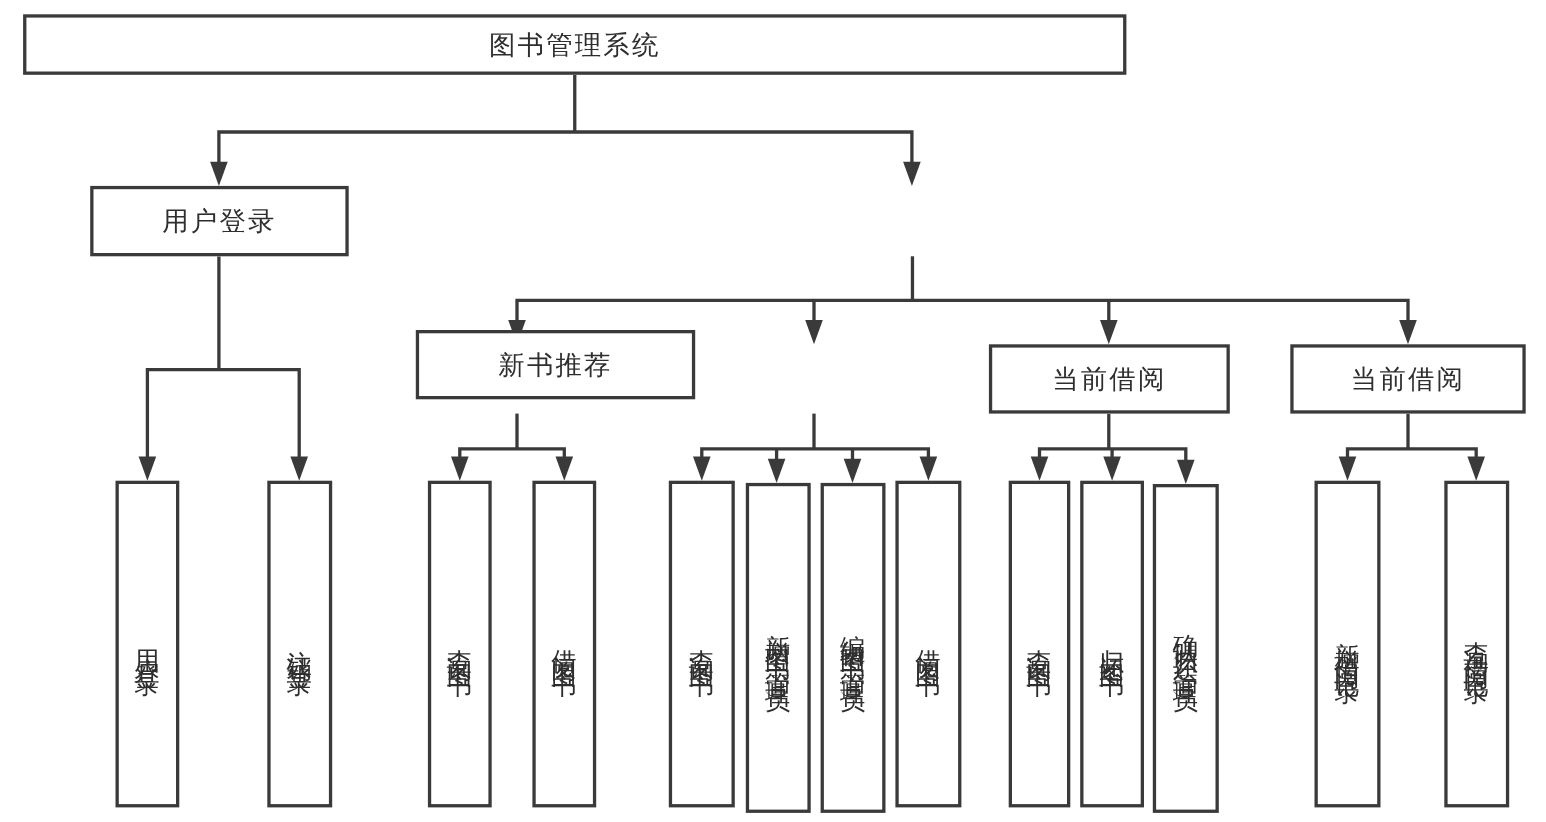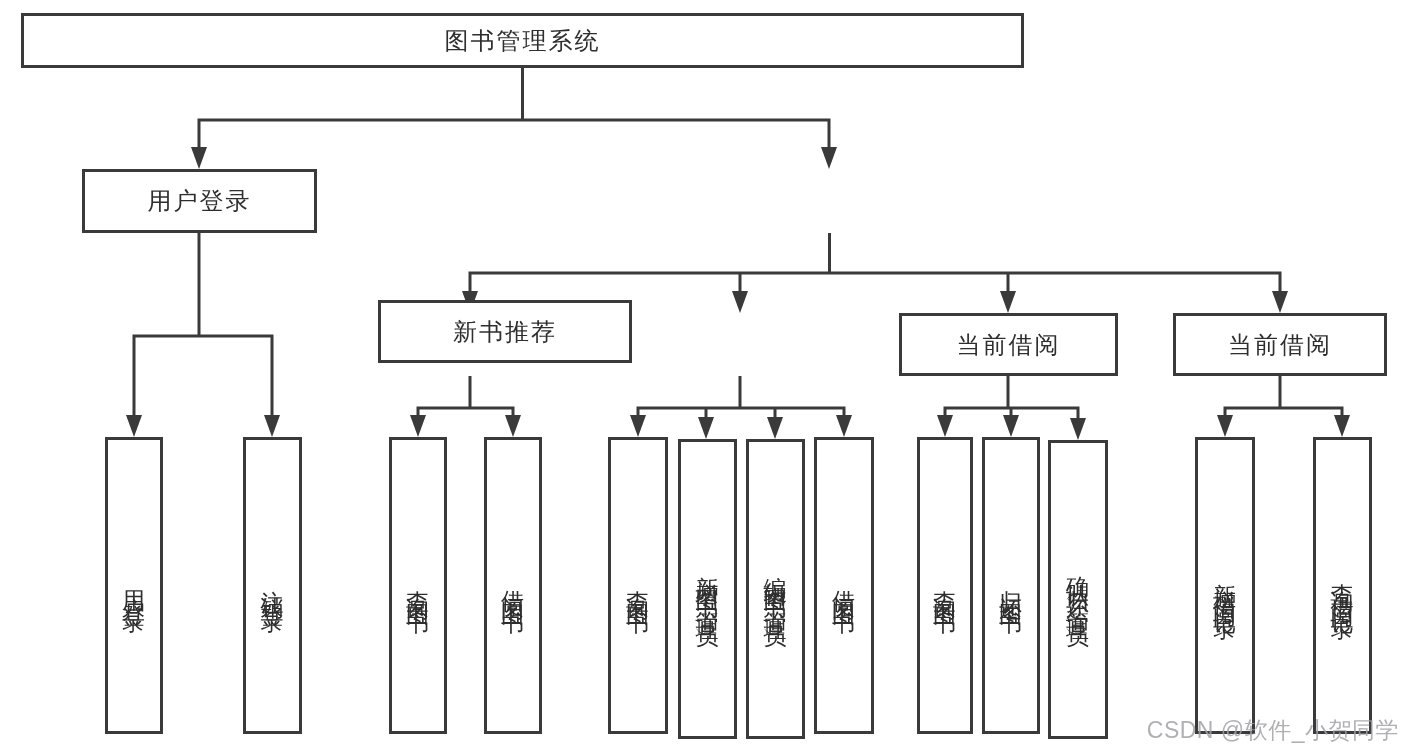--- a/index.html
+++ b/index.html
@@ -166,14 +166,13 @@
     <span class="vtext">确认归还（管理员）</span>
   </div>
 
   <div class="leaf" style="left:1195px;top:437px;width:60px;height:297px;">
     <span class="vtext">新增借阅记录</span>
   </div>
   <div class="leaf" style="left:1313px;top:437px;width:59px;height:297px;">
     <span class="vtext">查询借阅记录</span>
   </div>
 
-  <div class="watermark">CSDN @软件_小贺同学</div>
 </div>
 
 </body></html>

